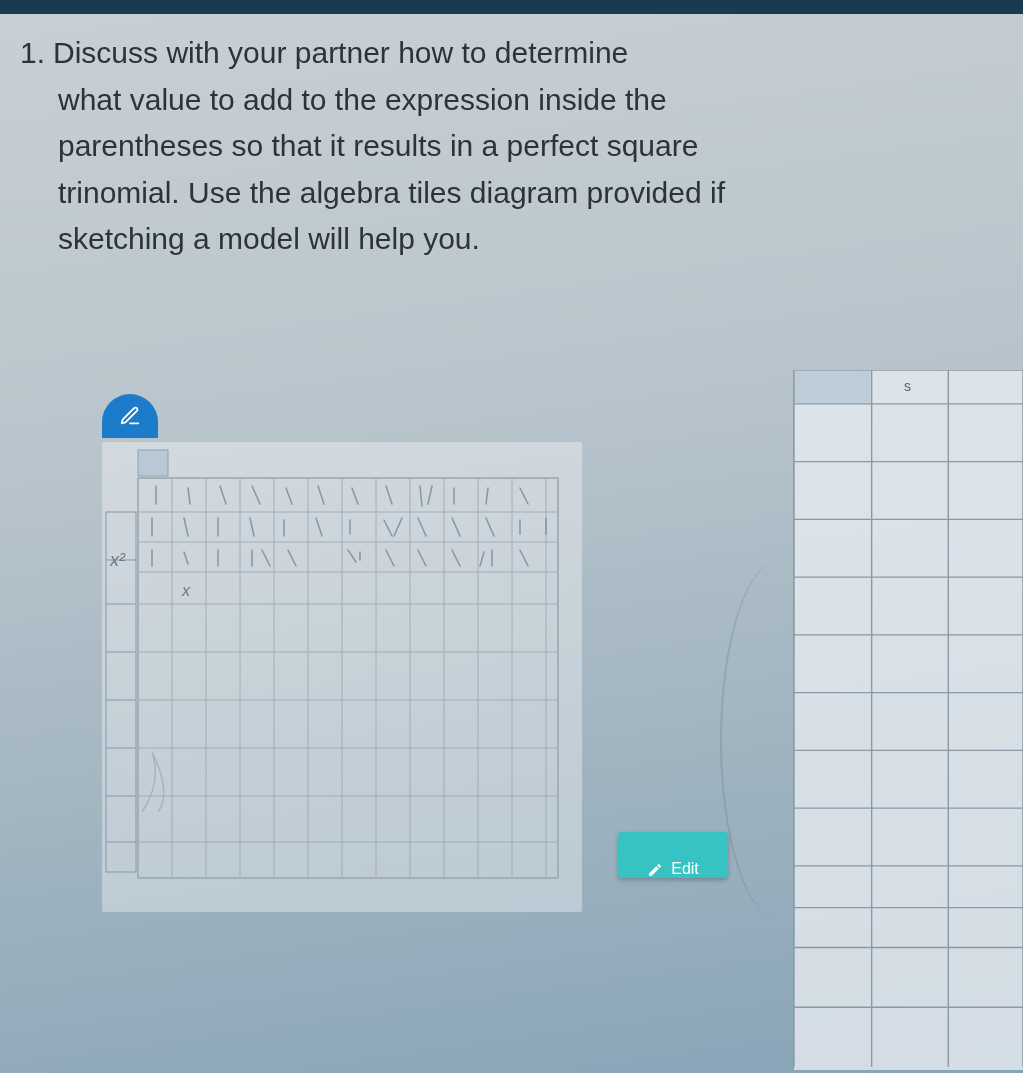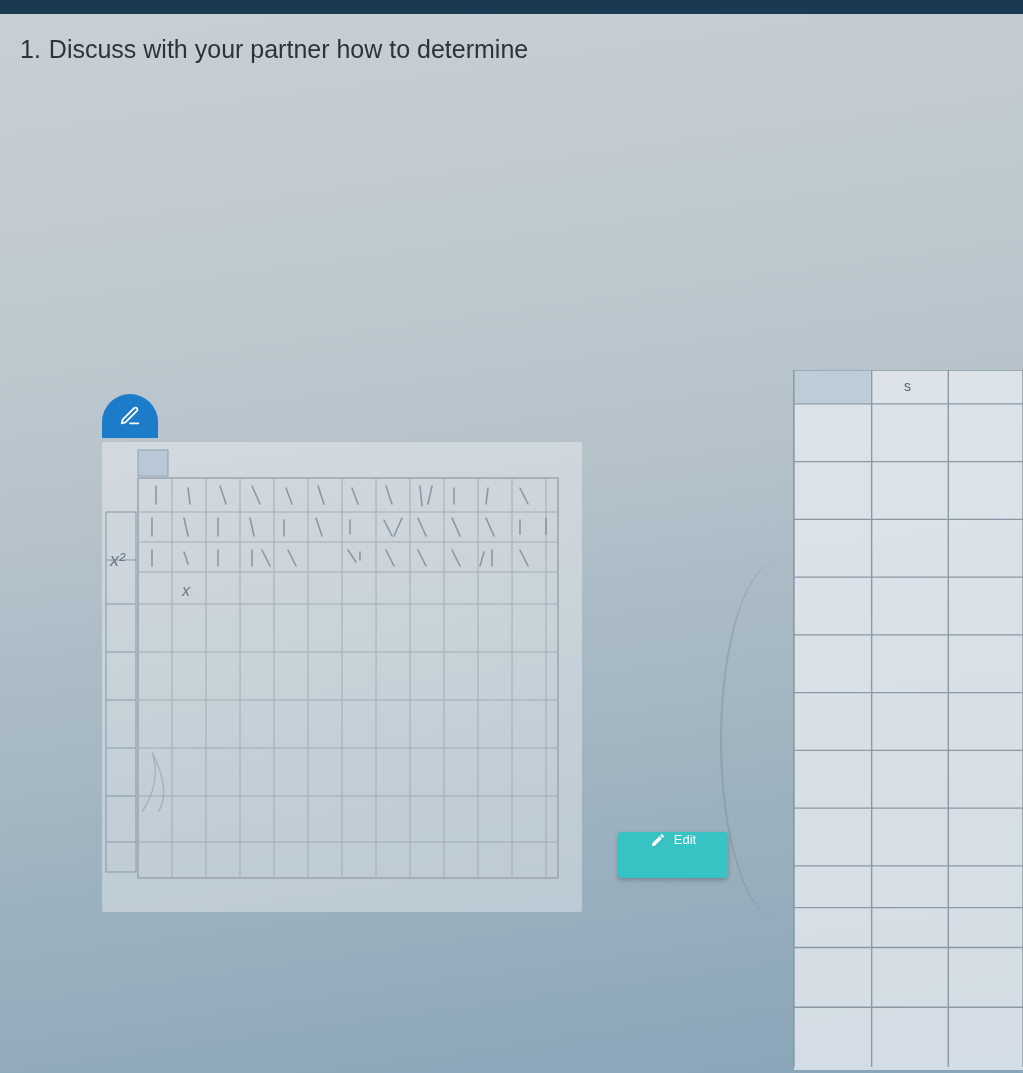--- a/index.html
+++ b/index.html
@@ -18,21 +18,21 @@
     height: 14px;
     background: #1a3a52;
   }
 
   .question-block {
     position: absolute;
     left: 20px;
     top: 30px;
     width: 740px;
     color: #2e3338;
-    font-size: 25px;
+    font-size: 30px;
     line-height: 1.55;
     font-weight: 400;
   }
   .question-number {
     display: inline;
     margin-right: 8px;
   }
   .question-text { display: inline; }
   .question-rest {
     display: block;
@@ -72,25 +72,25 @@
   .edit-btn {
     position: absolute;
     left: 618px;
     top: 832px;
     width: 110px;
     height: 46px;
     background: #37c3c3;
     border-radius: 4px;
     box-shadow: 0 2px 4px rgba(0,0,0,0.25);
     display: flex;
-    align-items: flex-start;
+    align-items: flex-end;
     justify-content: center;
     gap: 8px;
     color: #fff;
-    font-size: 13px;
+    font-size: 16px;
     font-weight: 500;
     cursor: pointer;
   }
   .edit-btn svg { width: 16px; height: 16px; fill: #fff; }
 
   
   .side-grid {
     position: absolute;
     right: 0;
     top: 370px;
@@ -119,20 +119,21 @@
     pointer-events: none;
   }
 </style>
 </head>
 <body>
 
 <div class="topbar"></div>
 
 <div class="question-block">
   <span class="question-number">1.</span><span class="question-text">Discuss with your partner how to determine</span>
+  <span class="question-rest">what value to add to the expression inside the parentheses so that it results in a perfect square trinomial. Use the algebra tiles diagram provided if sketching a model will help you.</span>
 </div>
 
 <div class="sketch-wrap">
   <div class="sketch-tab">
     <svg viewBox="0 0 24 24">
       <path d="M12 20h9"></path>
         <path d="M16.5 3.5a2.1 2.1 0 1 1 3 3L7 19l-4 1 1-4 12.5-12.5z"></path>
     </svg>
   </div>
 

